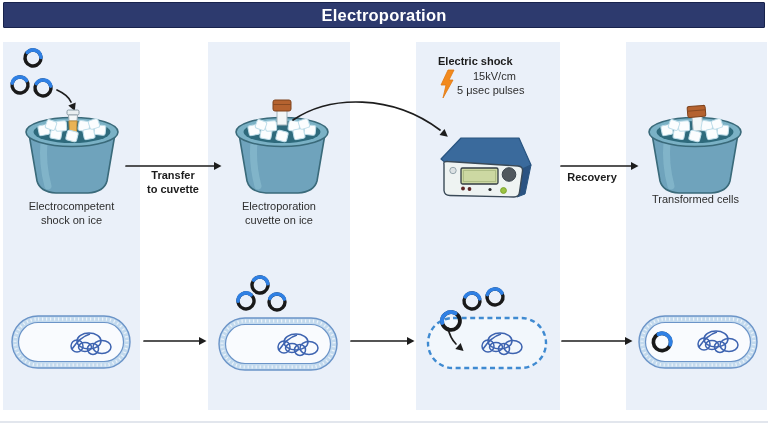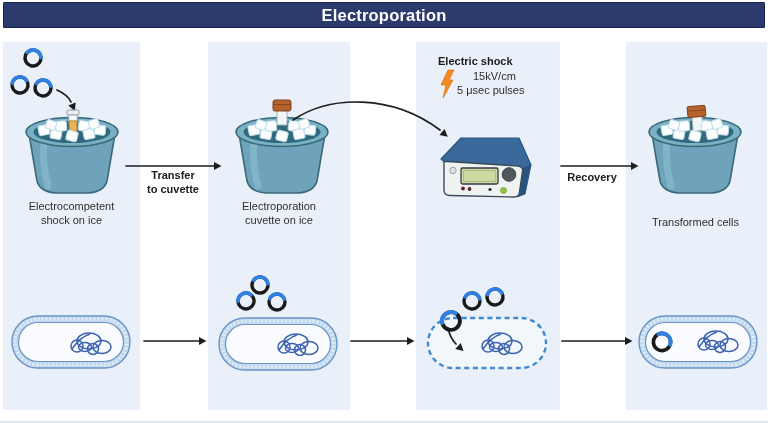--- a/index.html
+++ b/index.html
@@ -236,17 +236,17 @@
   <div class="lbl" style="left:208px;top:200px;width:142px;">Electroporation
 cuvette on ice</div>
 
   <div class="lbl bold left" style="left:438px;top:55px;width:100px;">Electric shock</div>
   <div class="lbl left" style="left:473px;top:70px;width:90px;">15kV/cm</div>
   <div class="lbl left" style="left:457px;top:84px;width:90px;">5 μsec pulses</div>
 
 
   <div class="lbl bold" style="left:560px;top:171px;width:64px;">Recovery</div>
 
-  <div class="lbl" style="left:626px;top:216px;width:139px;">Transformed cells</div>
+  <div class="lbl" style="left:626px;top:193px;width:139px;">Transformed cells</div>
 
 
   <div class="bottom-edge"></div>
 </div>
 
 </body></html>

